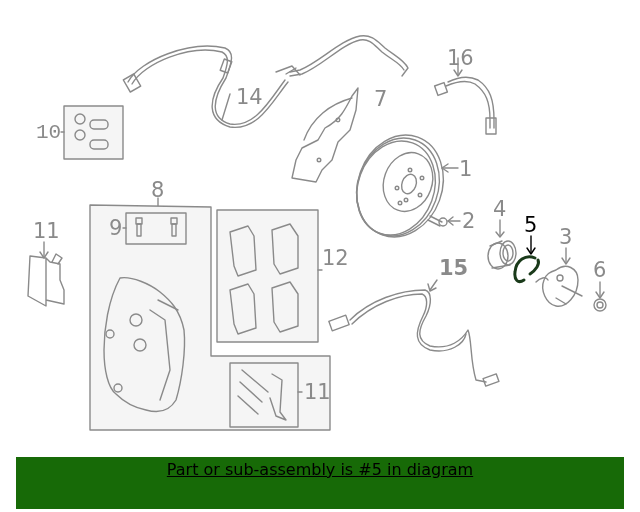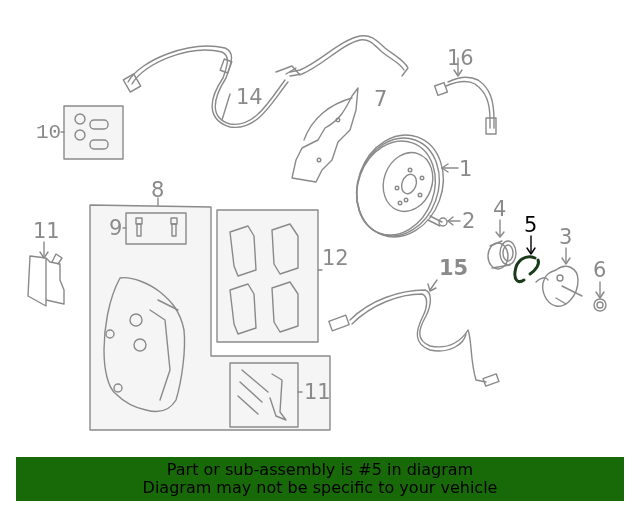--- a/index.html
+++ b/index.html
@@ -1,22 +1,22 @@
 <!DOCTYPE html>
 <html><head>
 <meta charset="utf-8">
 <style>
   html, body { margin: 0; padding: 0; background: #ffffff; }
   body { width: 640px; height: 512px; position: relative; overflow: hidden; font-family: "DejaVu Sans", sans-serif; }
   #diagram { position: absolute; left: 0; top: 0; width: 640px; height: 512px; }
   .callout { position: absolute; font-family: "DejaVu Sans", sans-serif; font-size: 21px; color: #8a8a8a; line-height: 1; }
   .callout.hl { color: #000000; }
-  .banner { position: absolute; left: 16px; top: 457px; width: 608px; height: 44px; background: #176a07;
+  .banner { position: absolute; left: 16px; top: 457px; width: 608px; height: 52px; background: #176a07;
             color: #000; font-family: "DejaVu Sans", sans-serif; font-size: 16px; line-height: 18px;
-            text-align: center; padding-top: 4px; box-sizing: border-box; }
+            text-align: center; padding-top: 4px; box-sizing: border-box; text-decoration: underline; }
   .banner div { white-space: nowrap; }
 </style>
 </head>
 <body>
 
 <svg id="diagram" viewBox="0 0 640 512" xmlns="http://www.w3.org/2000/svg" fill="none" stroke="#8a8a8a" stroke-width="1.4" stroke-linecap="round" stroke-linejoin="round">
 
   <g>
     <path d="M128 82 C140 60, 190 40, 225 48 C235 52, 232 62, 226 78 C212 100, 210 118, 230 124 C255 128, 270 100, 285 80"></path>
     <path d="M132 84 C144 63, 190 44, 222 52 C230 56, 228 64, 223 78 C208 100, 207 120, 230 127 C258 131, 272 102, 288 82"></path>
@@ -182,14 +182,13 @@
 <div class="callout" style="left:36px;top:122px;font-family:Liberation Mono, monospace;">10</div>
 <div class="callout" style="left:304px;top:382px;">11</div>
 <div class="callout" style="left:322px;top:248px;">12</div>
 <div class="callout" style="left:33px;top:221px;">11</div>
 <div class="callout" style="left:236px;top:87px;">14</div>
 <div class="callout" style="left:439px;top:258px;font-weight:bold;">15</div>
 <div class="callout" style="left:447px;top:48px;">16</div>
 
 <div class="banner">
   <div>Part or sub-assembly is #5 in diagram</div>
-  <div>Diagram may not be specific to your vehicle</div>
 </div>
 
 </body></html>

